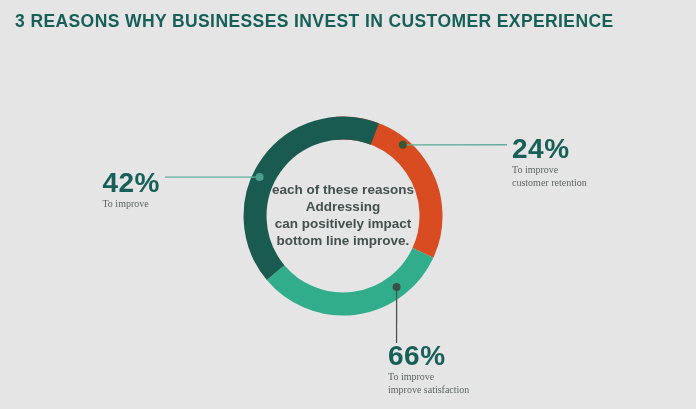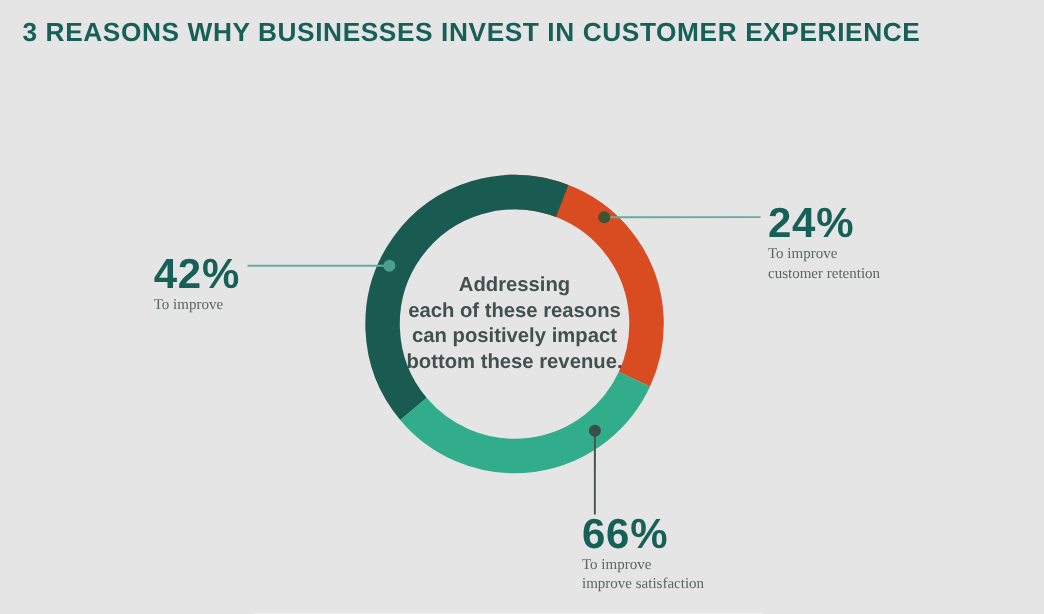--- a/index.html
+++ b/index.html
@@ -43,24 +43,24 @@
       <path d="M 275.6 272.6 A 88 88 0 0 1 374.8 134.0" fill="none" stroke="#1a5b51" stroke-width="23" stroke-linecap="butt"></path>
       <line x1="402.8" y1="144.8" x2="507" y2="144.75786678993506" stroke="#63ad9c" stroke-width="1.3"></line>
       <circle cx="402.8" cy="144.8" r="4" fill="#3a5531"></circle>
       <line x1="396.6" y1="287.1" x2="396.56153706053226" y2="343" stroke="#4a5450" stroke-width="1.3"></line>
       <circle cx="396.6" cy="287.1" r="4" fill="#3a4f48"></circle>
       <line x1="259.6" y1="177.1" x2="165" y2="177.11911991985562" stroke="#63ad9c" stroke-width="1.3"></line>
       <circle cx="259.6" cy="177.1" r="4" fill="#4aa18c"></circle>
     </svg>
 
   <div class="center-text">
+    <div>each of these reasons</div>
     <div>Addressing</div>
-    <div>each of these reasons</div>
     <div>can positively impact</div>
-    <div>bottom these revenue.</div>
+    <div>bottom line improve.</div>
   </div>
 
   <div class="callout co-cross">
     <div class="pct">42%</div>
     <div class="sub">To improve</div>
   </div>
 
   <div class="callout co-retention">
     <div class="pct">24%</div>
     <div class="sub">To improve</div>

